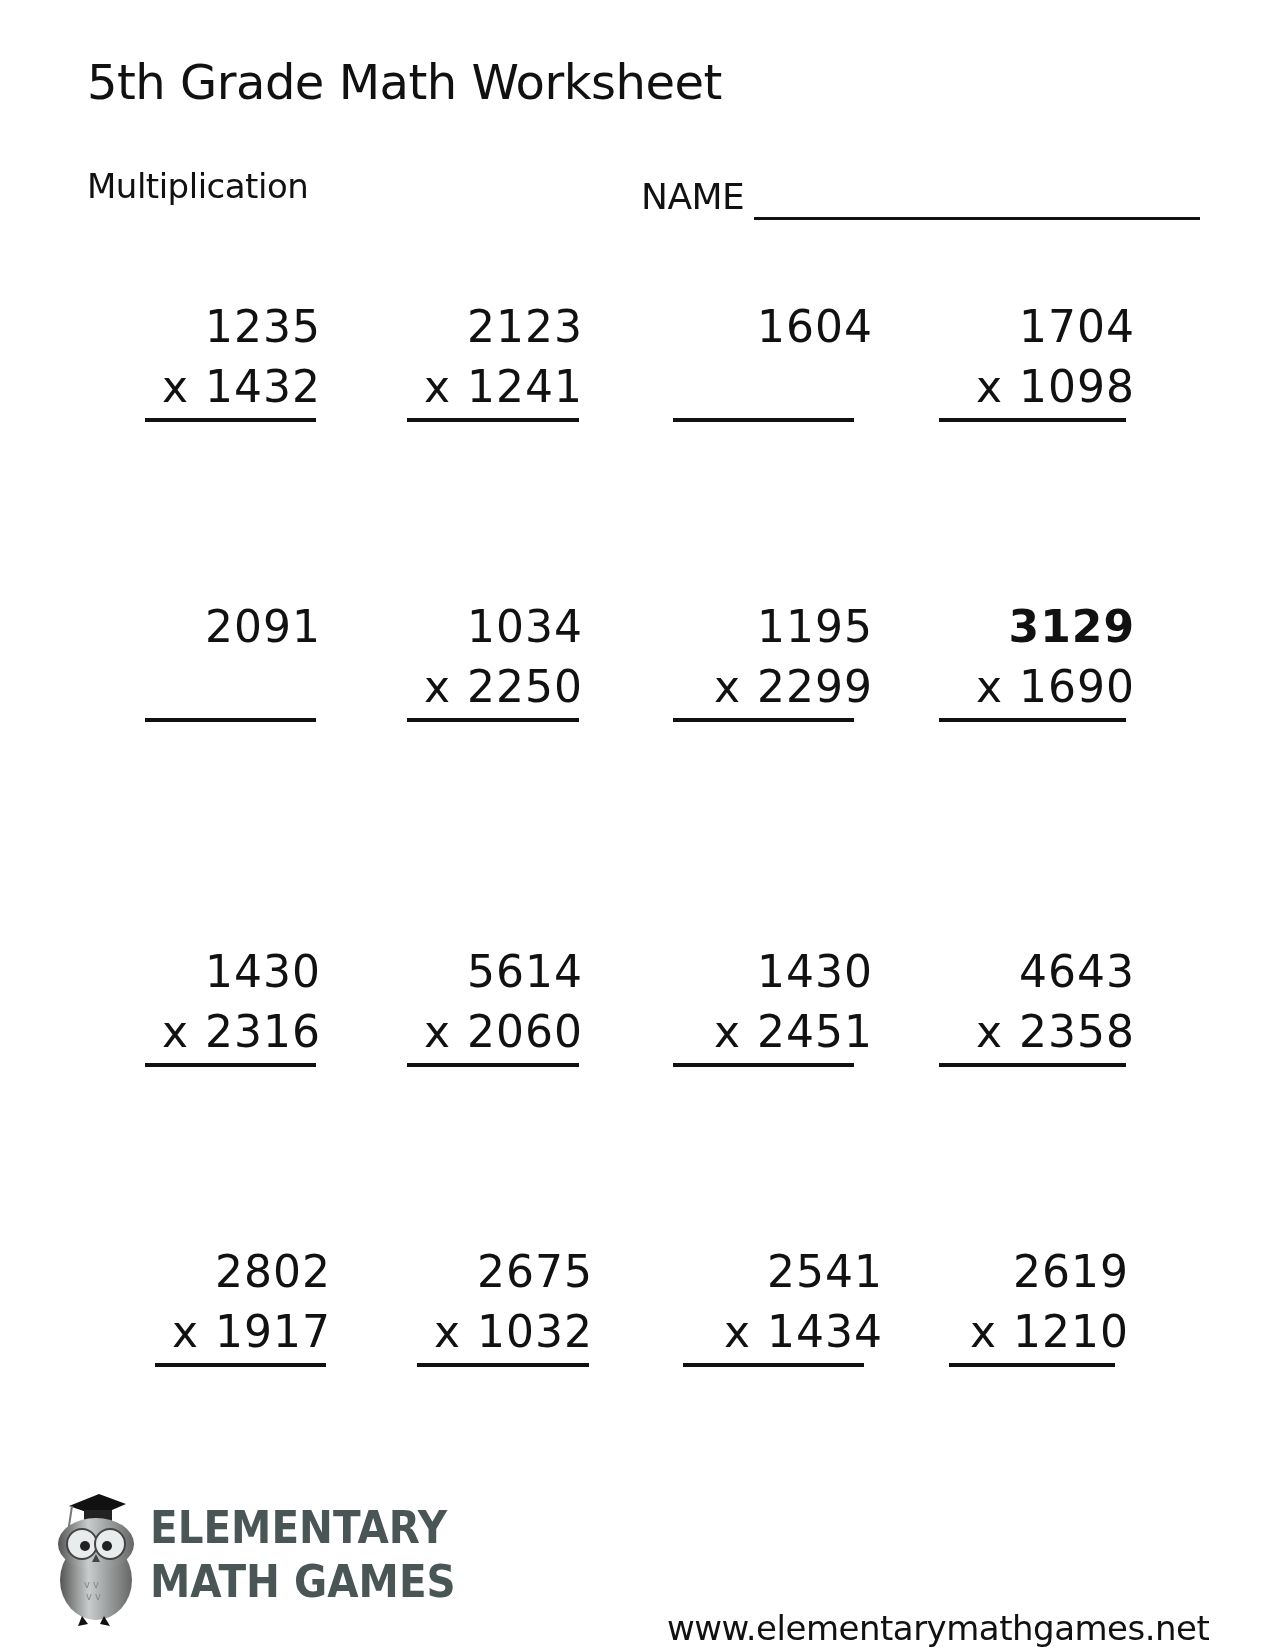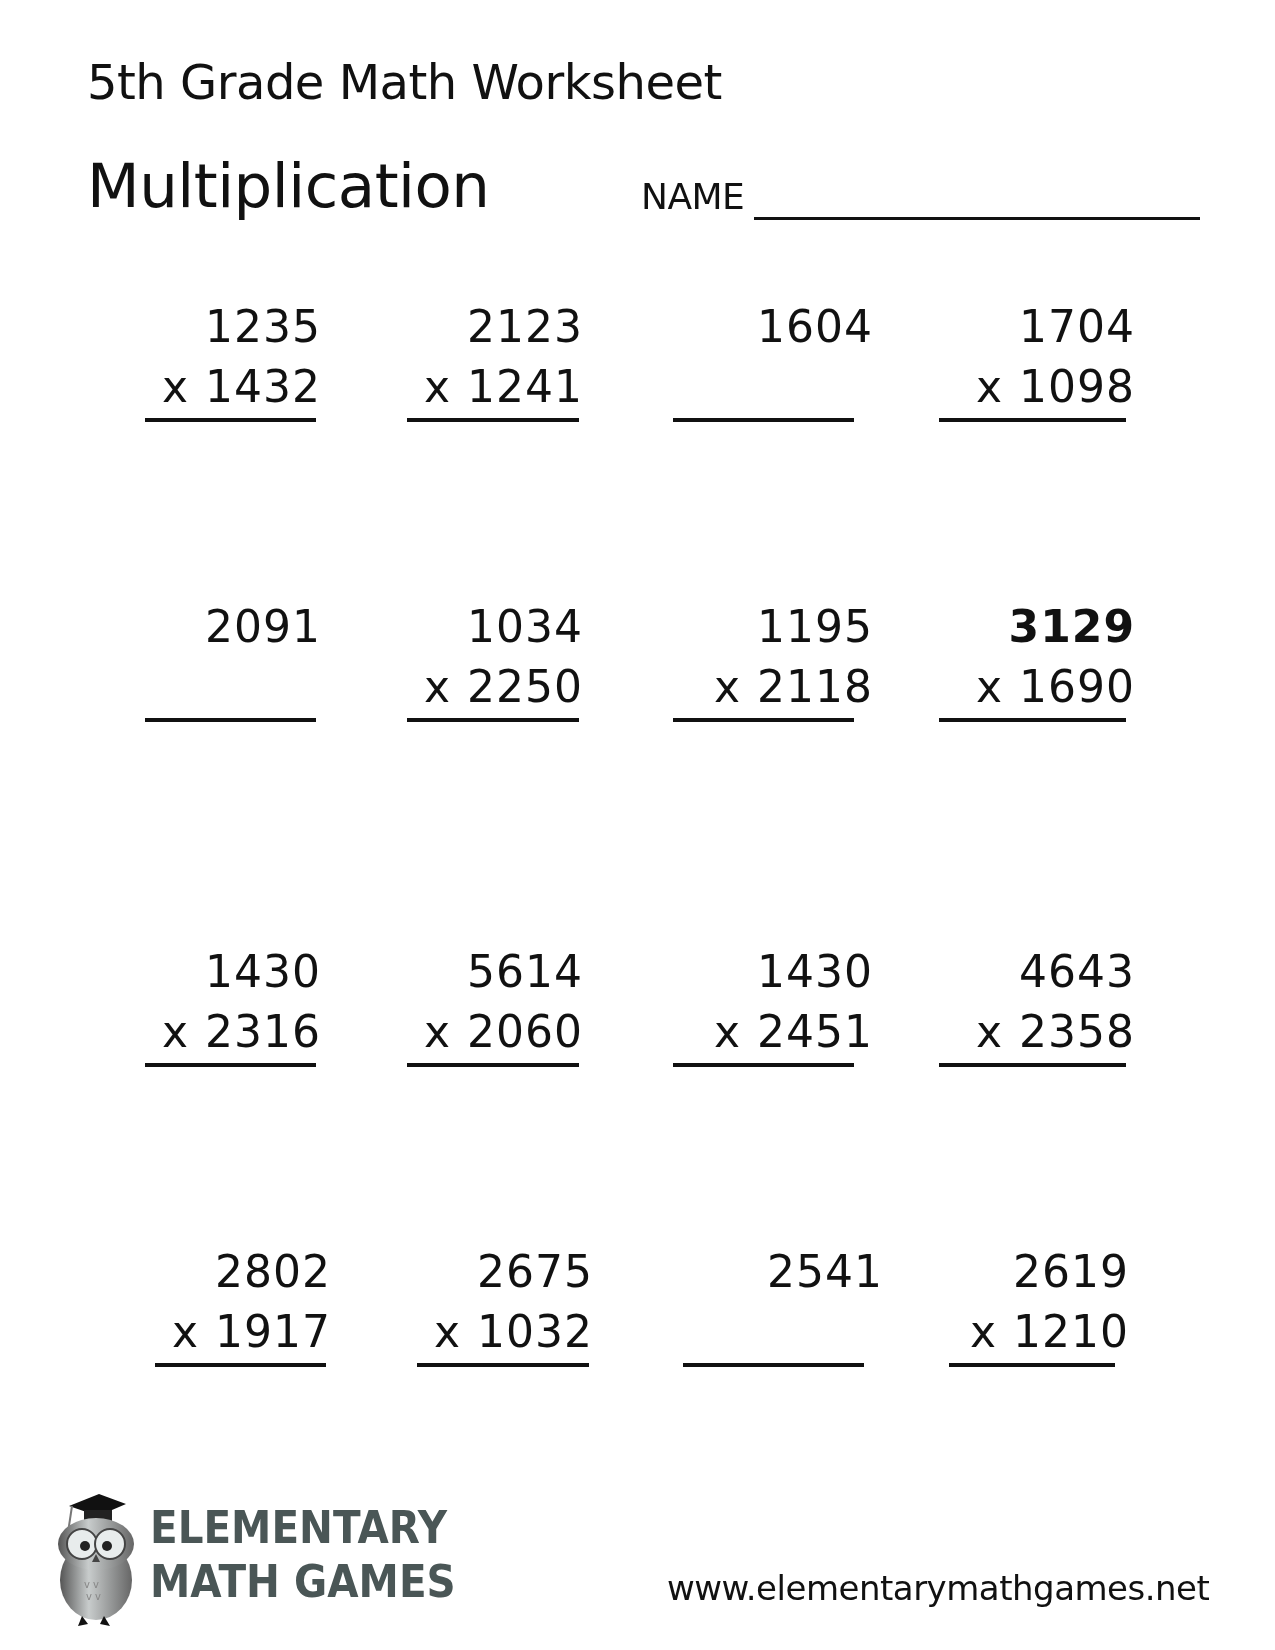--- a/index.html
+++ b/index.html
@@ -1,36 +1,36 @@
 <!DOCTYPE html>
 <html><head>
 <meta charset="utf-8">
 <style>
   html, body { margin: 0; padding: 0; background: #ffffff; }
   body { width: 1275px; height: 1650px; position: relative; overflow: hidden;
          font-family: "DejaVu Sans", "Liberation Sans", sans-serif; color: #111; }
   .title { position: absolute; left: 87px; top: 52px; font-size: 48px; line-height: 60px;
            letter-spacing: -0.5px; white-space: nowrap; }
-  .subtitle { position: absolute; left: 87px; top: 158px; font-size: 61px; line-height: 56px;
+  .subtitle { position: absolute; left: 87px; top: 158px; font-size: 34px; line-height: 56px;
               letter-spacing: -0.5px; white-space: nowrap; }
   .name-label { position: absolute; left: 641px; top: 175px; font-size: 36px; line-height: 44px;
                 letter-spacing: -0.5px; }
   .name-line { position: absolute; left: 754px; top: 217px; width: 446px; height: 3px; background: #111; }
   .problem { position: absolute; width: 190px; height: 100px; }
   .top-num { position: absolute; right: 14px; top: 0; font-size: 44px; line-height: 54px;
              letter-spacing: 1px; text-align: right; white-space: nowrap; }
   .bot-row { position: absolute; right: 14px; top: 60px; font-size: 44px; line-height: 54px;
              letter-spacing: 1px; text-align: center; white-space: nowrap; }
   .op { margin-right: 16px; }
   .rule { position: absolute; left: 0; top: 118px; height: 4px; background: #111; }
   .logo { position: absolute; left: 44px; top: 1488px; width: 380px; height: 140px; }
   .logo-text { position: absolute; left: 106px; font-family: "DejaVu Sans", sans-serif;
                font-weight: bold; color: #4a5656; font-size: 44px; letter-spacing: 0px;
                transform: scaleX(0.92); transform-origin: left top; white-space: nowrap; }
-  .url { position: absolute; left: 667px; top: 1568px; font-size: 34px; line-height: 40px;
+  .url { position: absolute; left: 667px; top: 1608px; font-size: 34px; line-height: 40px;
          letter-spacing: -0.5px; white-space: nowrap; }
 </style>
 </head>
 <body>
 
 <div class="title">5th Grade Math Worksheet</div>
 <div class="subtitle">Multiplication</div>
 <div class="name-label">NAME</div>
 <div class="name-line"></div>
 
@@ -58,21 +58,21 @@
   <div class="top-num">2091</div>
   <div class="rule" style="width:171px;"></div>
 </div>
 <div class="problem" style="left:407px; top:600px;">
   <div class="top-num">1034</div>
   <div class="bot-row"><span class="op">x</span><span>2250</span></div>
   <div class="rule" style="width:172px;"></div>
 </div>
 <div class="problem" style="left:673px; top:600px;">
   <div class="top-num" style="right:-10px;">1195</div>
-  <div class="bot-row" style="right:-10px;"><span class="op">x</span><span>2118</span></div>
+  <div class="bot-row" style="right:-10px;"><span class="op">x</span><span>2299</span></div>
   <div class="rule" style="width:181px;"></div>
 </div>
 <div class="problem" style="left:939px; top:600px;">
   <div class="top-num" style="right:-6px;font-weight:bold;">3129</div>
   <div class="bot-row" style="right:-6px;"><span class="op">x</span><span>1690</span></div>
   <div class="rule" style="width:187px;"></div>
 </div>
 
 <div class="problem" style="left:145px; top:945px;">
   <div class="top-num">1430</div>
@@ -100,20 +100,21 @@
   <div class="bot-row"><span class="op">x</span><span>1917</span></div>
   <div class="rule" style="width:171px;"></div>
 </div>
 <div class="problem" style="left:417px; top:1245px;">
   <div class="top-num">2675</div>
   <div class="bot-row"><span class="op">x</span><span>1032</span></div>
   <div class="rule" style="width:172px;"></div>
 </div>
 <div class="problem" style="left:683px; top:1245px;">
   <div class="top-num" style="right:-10px;">2541</div>
+  <div class="bot-row" style="right:-10px;"><span class="op">x</span><span>1434</span></div>
   <div class="rule" style="width:181px;"></div>
 </div>
 <div class="problem" style="left:949px; top:1245px;">
   <div class="top-num" style="right:10px;">2619</div>
   <div class="bot-row" style="right:10px;"><span class="op">x</span><span>1210</span></div>
   <div class="rule" style="width:166px;"></div>
 </div>
 
 <div class="logo">
   <svg width="100" height="140" viewBox="0 0 100 140" style="position:absolute; left:0; top:0;">

